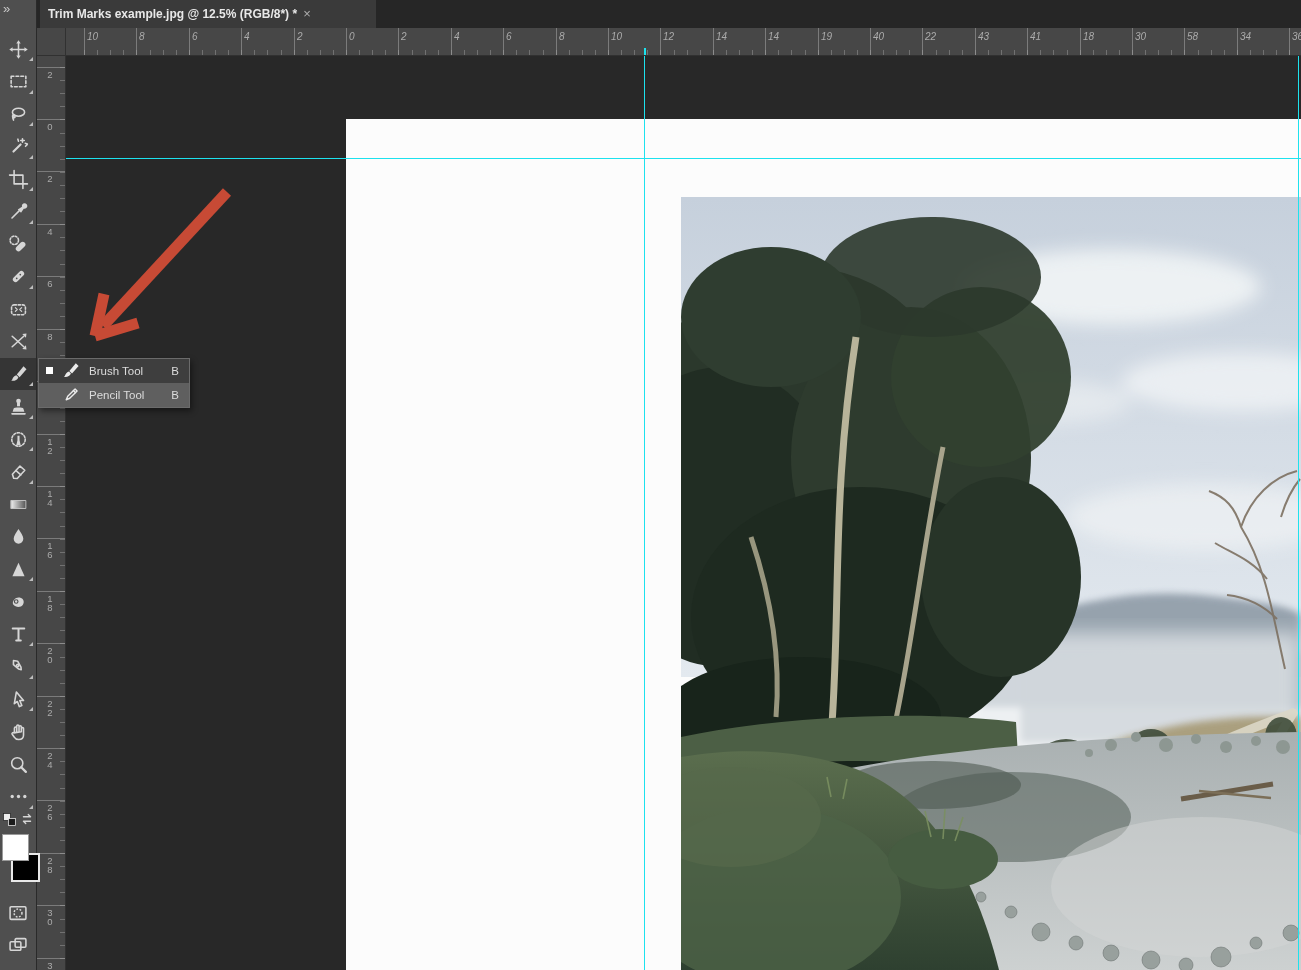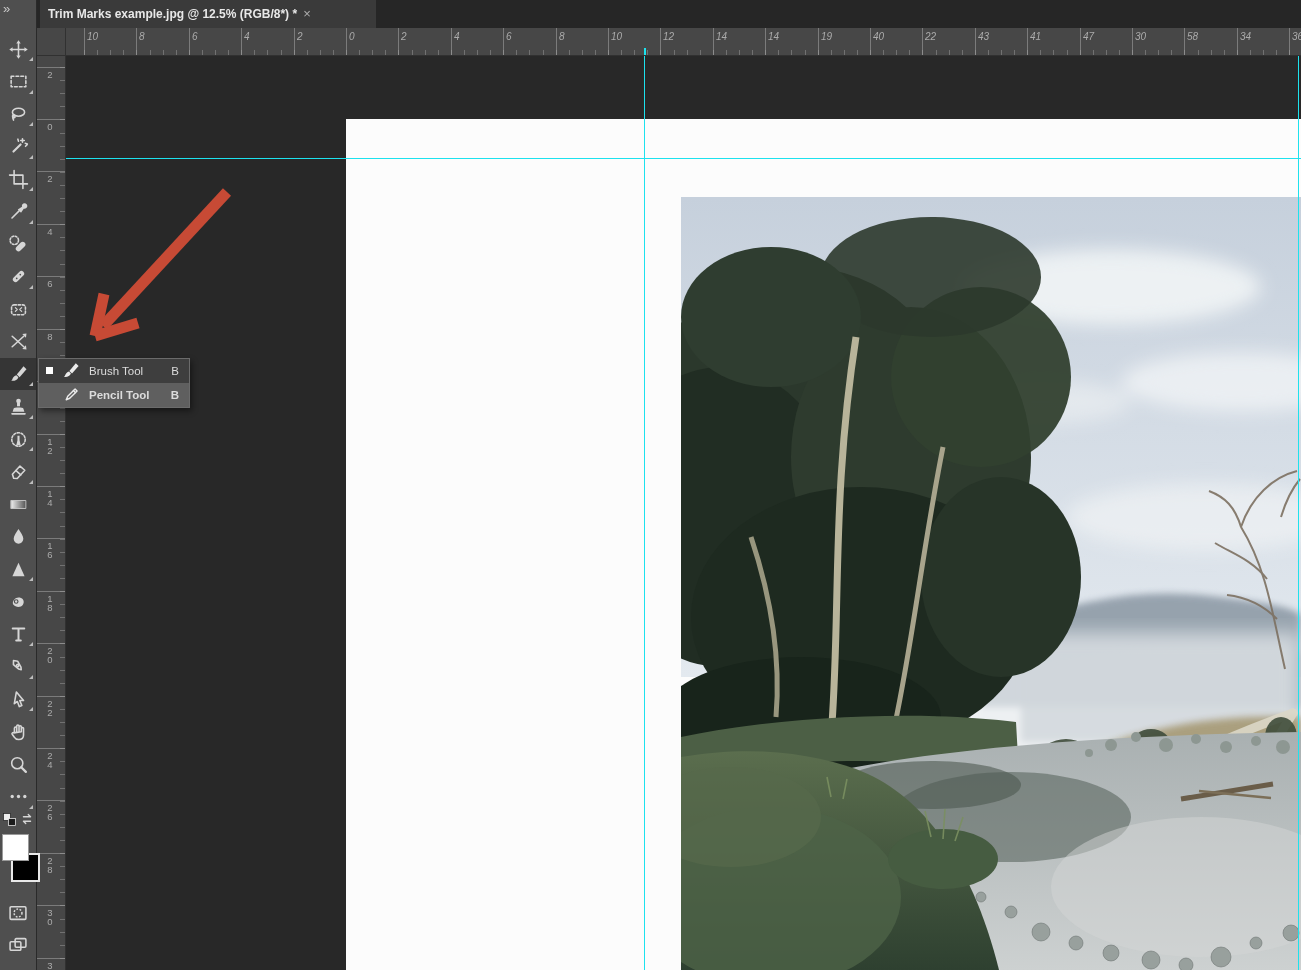--- a/index.html
+++ b/index.html
@@ -51,21 +51,21 @@
   #document{position:absolute;left:280px;top:63px;width:955px;height:851px;background:#fcfcfc;}
   #photo{position:absolute;left:615px;top:141px;width:620px;height:773px;}
   .guide-v{position:absolute;top:-8px;bottom:0;width:1px;background:#1de2ee;z-index:6;}
   .guide-h{position:absolute;left:0;right:0;height:1px;background:#1de2ee;z-index:6;}
   #arrow{position:absolute;left:10px;top:120px;width:175px;height:175px;z-index:7;}
 
   
   #flyout{position:absolute;left:2px;top:330px;width:150px;background:#3e3e3e;
     border:1px solid #6b6b6b;box-shadow:2px 3px 6px rgba(0,0,0,.45);z-index:30;}
   .frow{height:24px;display:flex;align-items:center;position:relative;}
-  .frow.hl{background:#5f5f5f;font-weight:bold;}
+  .frow.hl{background:#5f5f5f;}
   .fmark{position:absolute;left:7px;top:8px;width:7px;height:7px;background:#ffffff;}
   .ficon{position:absolute;left:22px;top:2px;width:20px;height:20px;stroke:#ececec;fill:none;
     stroke-width:1.4;stroke-linecap:round;stroke-linejoin:round;}
   .ficon .f{fill:#ececec;stroke:none;}
   .flabel{position:absolute;left:50px;color:#dcdcdc;font-size:11.5px;}
   .fshort{position:absolute;right:10px;color:#dcdcdc;font-size:11.5px;}
 </style>
 </head>
 <body>
 
@@ -306,21 +306,21 @@
         <div class="hlabel" style="left: 755px;">19</div>
         <div class="htick" style="left: 804px;"></div>
         <div class="hlabel" style="left: 807px;">40</div>
         <div class="htick" style="left: 856px;"></div>
         <div class="hlabel" style="left: 859px;">22</div>
         <div class="htick" style="left: 909px;"></div>
         <div class="hlabel" style="left: 912px;">43</div>
         <div class="htick" style="left: 961px;"></div>
         <div class="hlabel" style="left: 964px;">41</div>
         <div class="htick" style="left: 1014px;"></div>
-        <div class="hlabel" style="left: 1017px;">47</div>
+        <div class="hlabel" style="left: 1017px;">18</div>
         <div class="htick" style="left: 1066px;"></div>
         <div class="hlabel" style="left: 1069px; text-align: center;">30</div>
         <div class="htick" style="left: 1118px;"></div>
         <div class="hlabel" style="left: 1121px;">58</div>
         <div class="htick" style="left: 1171px;"></div>
         <div class="hlabel" style="left: 1174px;">34</div>
         <div class="htick" style="left: 1223px;"></div>
         <div class="hlabel" style="left: 1226px;">36</div>
         <div class="hmin" style="left: 18px;"></div>
         <div class="hmin" style="left: 31.1px;"></div>

